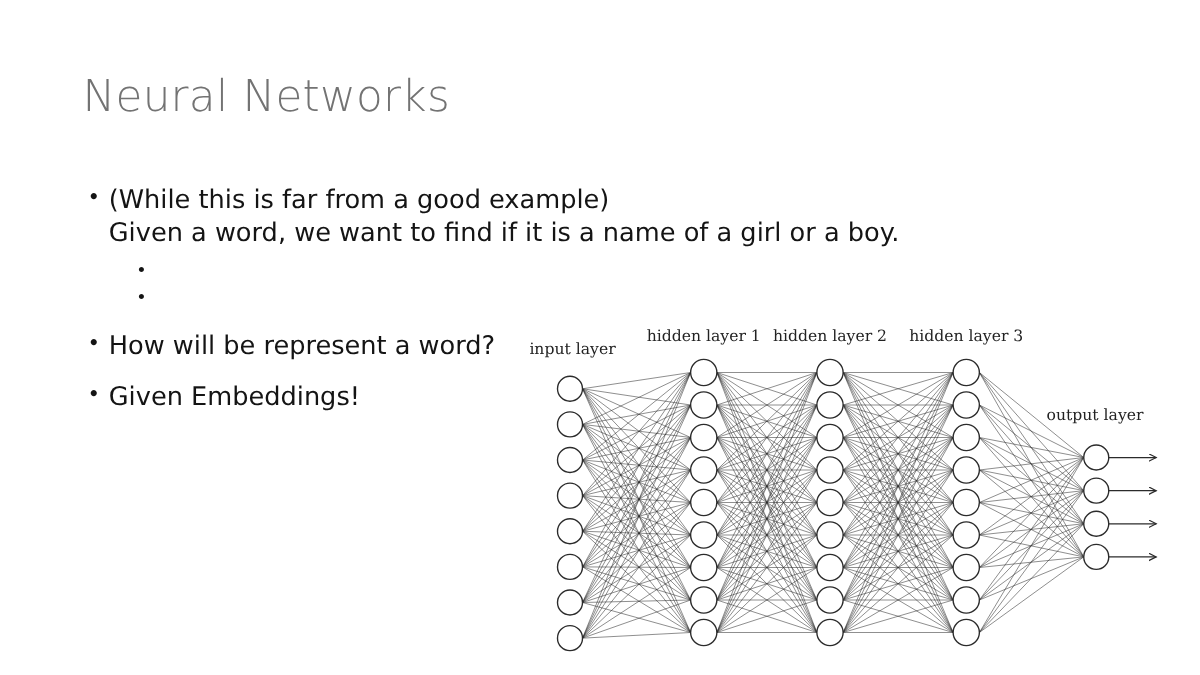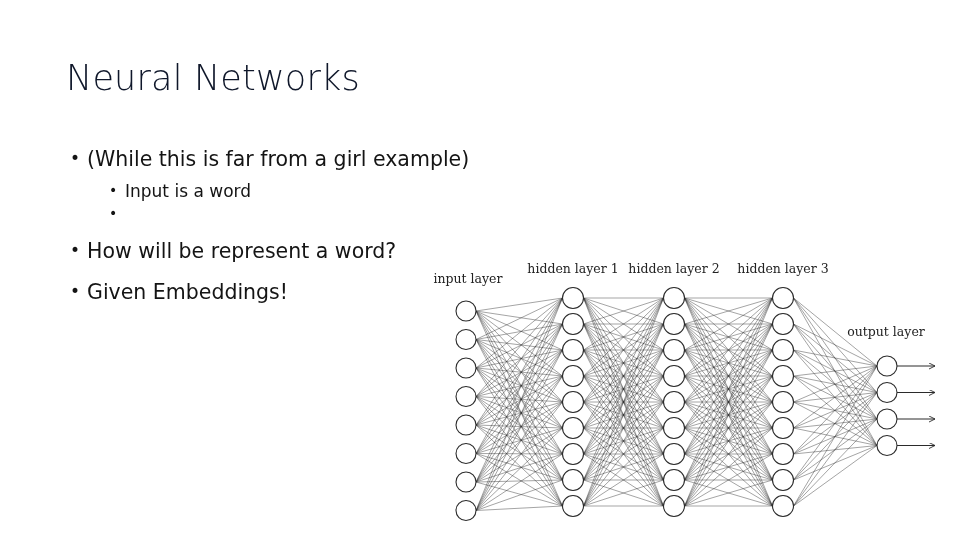--- a/index.html
+++ b/index.html
@@ -25,21 +25,21 @@
   
   .slide-title {
     position: absolute;
     left: 66px;
     top: 58px;
     width: 820px;
     font-family: "DejaVu Sans", sans-serif;
     font-size: 35px;
     font-weight: 300;
     letter-spacing: 0.2px;
-    color: #0f172a;
+    color: #737373;
     line-height: 1.15;
     white-space: nowrap;
   }
 
   
   .body-block {
     position: absolute;
     left: 70px;
     top: 146px;
     width: 760px;
@@ -89,21 +89,21 @@
     margin-top: 14px;
   }
 
   .line2 {
     display: block;
   }
 
   
   .diagram {
     position: absolute;
-    left: 416px;
+    left: 406px;
     top: 255px;
     width: 530px;
     height: 285px;
   }
   .diagram svg {
     display: block;
   }
   .layer-label {
     font-family: "DejaVu Serif", serif;
     font-size: 12.5px;
@@ -115,28 +115,28 @@
 
 <div class="slide">
 
   <div class="slide-title">Neural Networks</div>
 
   <div class="body-block">
 
     <div class="bullet-row bullet-l1">
       <span class="dot">•</span>
       <span class="txt">
-        <span class="line2">(While this is far from a girl example)</span>
+        <span class="line2">(While this is far from a good example)</span>
+        <span class="line2">Given a word, we want to find if it is a name of a girl or a boy.</span>
       </span>
     </div>
 
     <div class="sub-list">
       <div class="bullet-row bullet-l2">
         <span class="dot">•</span>
-        <span class="txt">Input is a word</span>
       </div>
       <div class="bullet-row bullet-l2">
         <span class="dot">•</span>
       </div>
     </div>
 
     <div class="bullet-row bullet-l1 gap-before">
       <span class="dot">•</span>
       <span class="txt">How will be represent a word?</span>
     </div>

